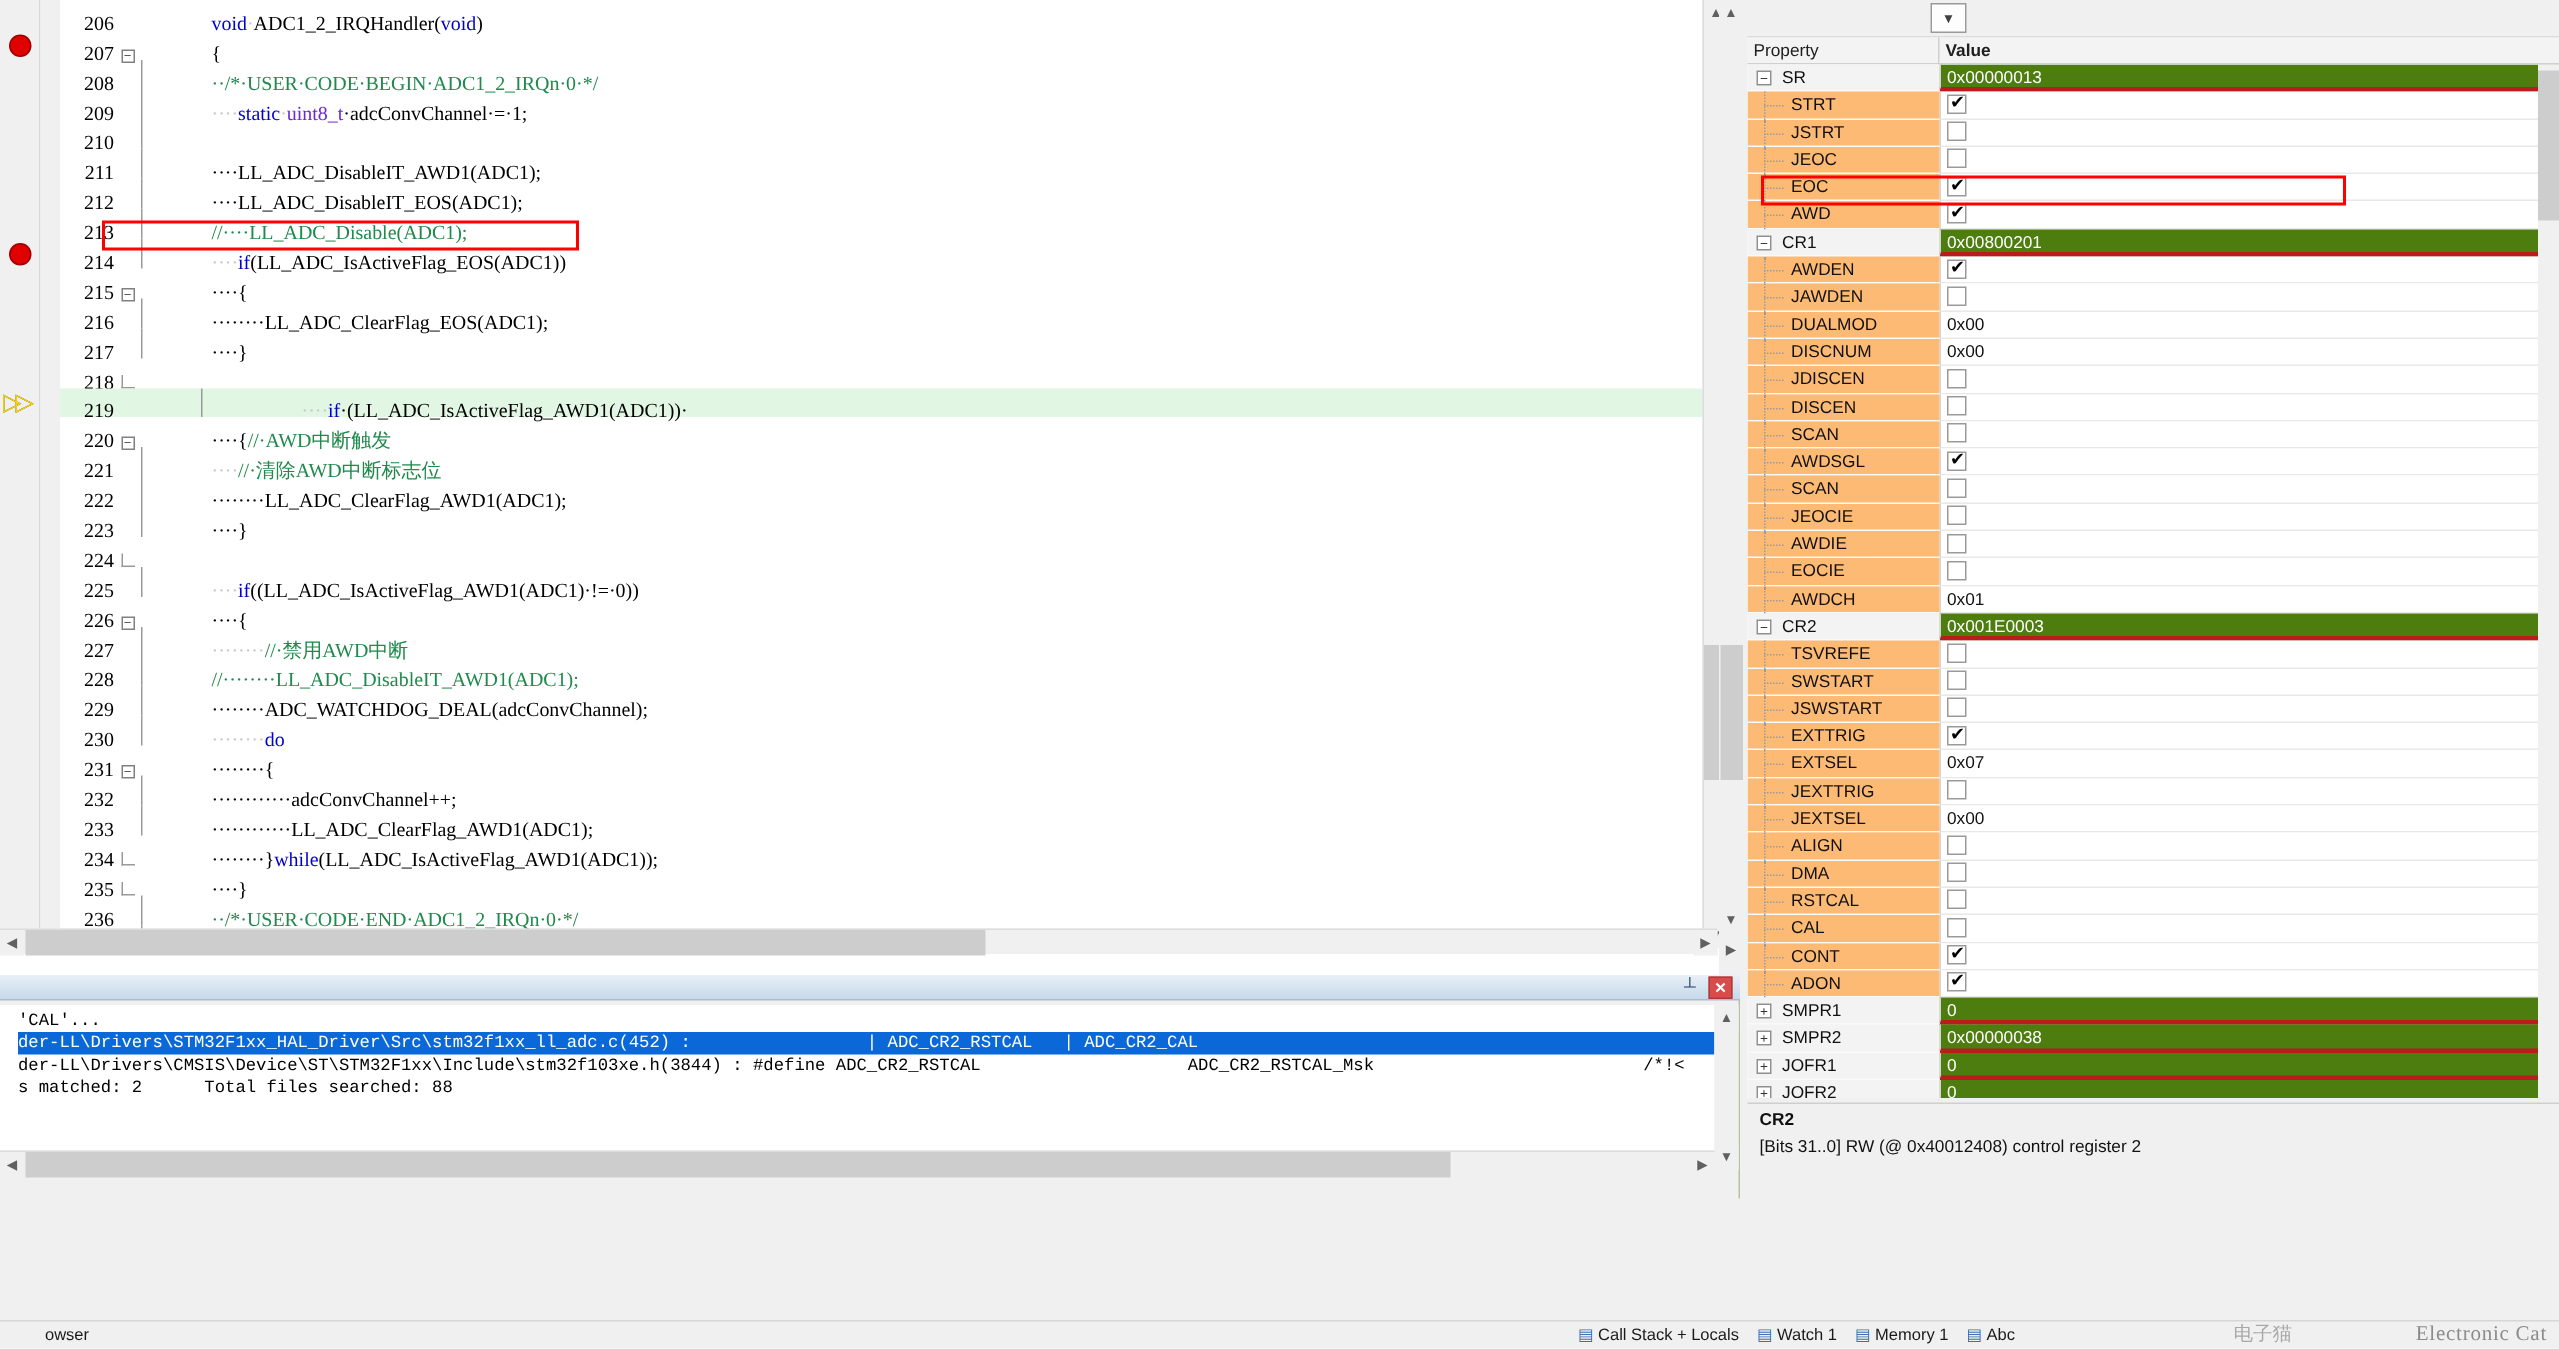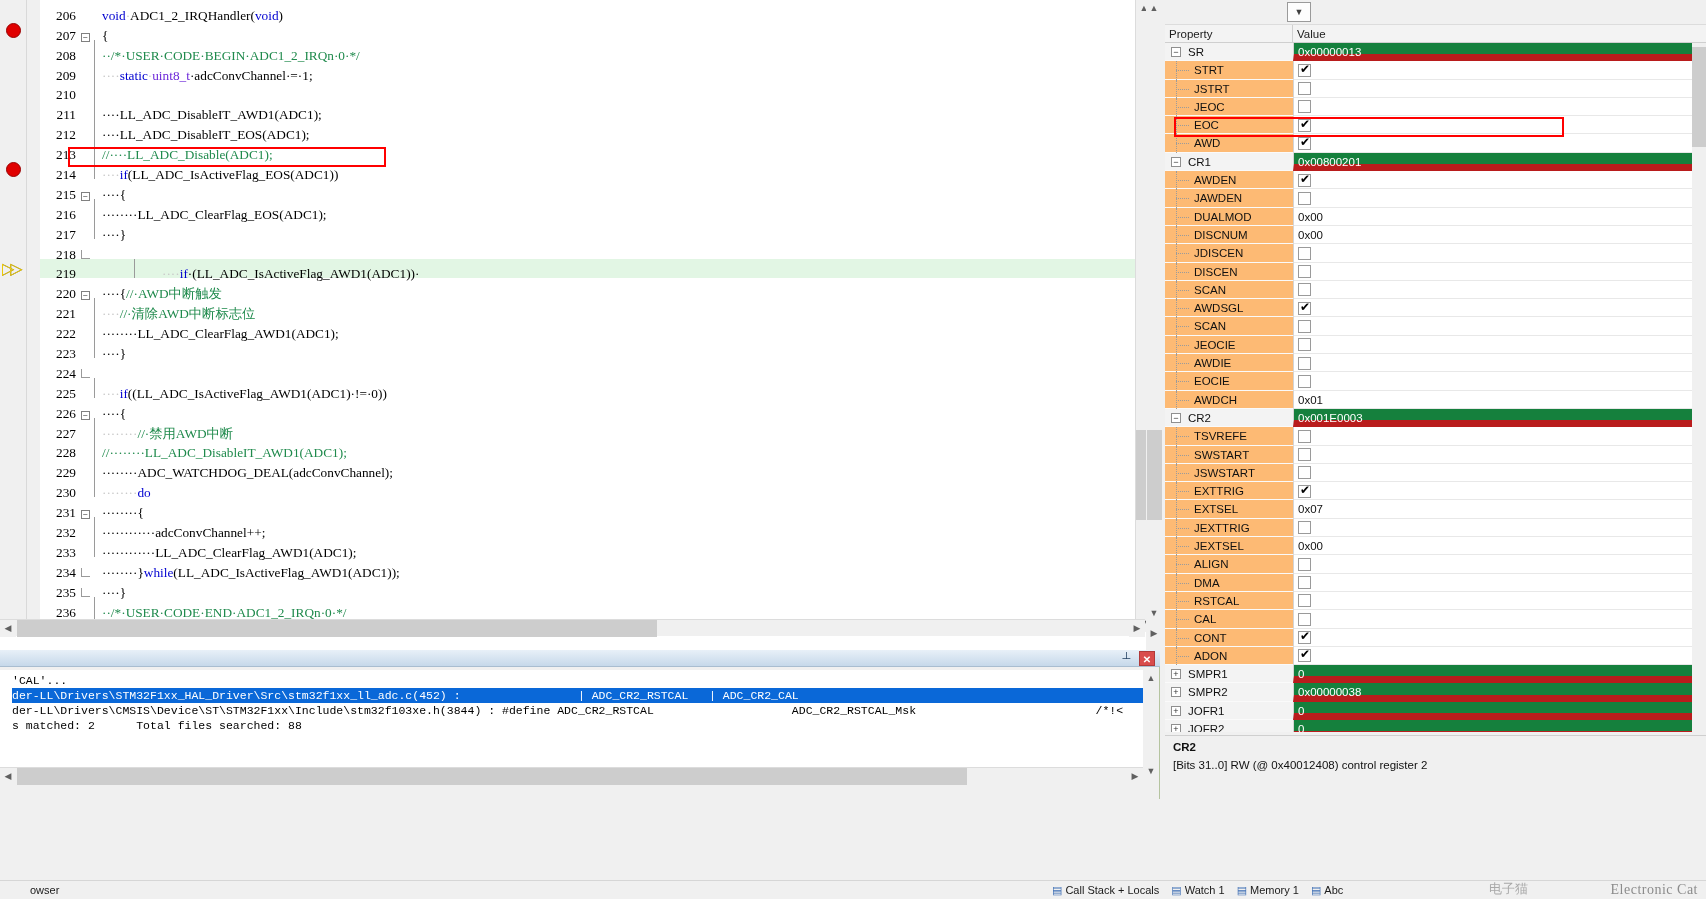--- a/index.html
+++ b/index.html
@@ -108,20 +108,21 @@
     width: 8px;
     flex: 0 0 8px;
     border-left: 1px solid #9a9a9a;
     height: 19.9px;
   }
   .vline.none { border-left: 1px solid transparent; }
   .ctext {
     display: inline-block;
     white-space: pre;
     color: #000;
+    margin-left: 39px;
   }
   .kw { color: #0000d0; }
   .cm { color: #1f8a4c; }
   .ty { color: #6d28d9; }
   .num { color: #000000; }
   .dot { color: #c9c9c9; }
 
   #hl-box-216 {
     position: absolute;
     left: 68px; top: 147px;
@@ -293,21 +294,21 @@
   #reg-header {
     position: absolute; left: 0; top: 25px;
     width: 541px; height: 18px;
     background: #f3f3f3;
     border-bottom: 1px solid #cfcfcf;
     font-size: 11.5px;
     color: #202020;
     display: flex;
   }
   #hdr-prop { width: 128px; padding-left: 4px; line-height: 18px; border-right: 1px solid #cfcfcf; }
-  #hdr-val { flex: 1; padding-left: 4px; line-height: 18px; }
+  #hdr-val { flex: 1; padding-left: 4px; line-height: 18px; font-weight: bold; }
   #reg-list {
     position: absolute; left: 0; top: 43px;
     width: 541px; height: 689px;
     overflow: hidden;
     background: #ffffff;
   }
   .rrow {
     position: relative;
     height: 18.3px;
     display: flex;
@@ -329,23 +330,23 @@
     flex: 1;
     height: 18.3px;
     line-height: 18.3px;
     padding-left: 4px;
     background: #ffffff;
     border-bottom: 1px solid #e8e8e8;
     border-left: 1px solid #d4d4d4;
     color: #111;
   }
   .rrow.group .rval {
-    background: #15803d;
+    background: #4d7c0f;
     color: #ffffff;
-    border-bottom: 7px solid #b91c1c;
+    border-bottom: 3px solid #b91c1c;
   }
   .tgl {
     position: absolute; left: 6px; top: 4px;
     width: 10px; height: 10px;
     border: 1px solid #8f8f8f;
     background: #ffffff;
     font-size: 9px;
     line-height: 8px;
     text-align: center;
     color: #333;

